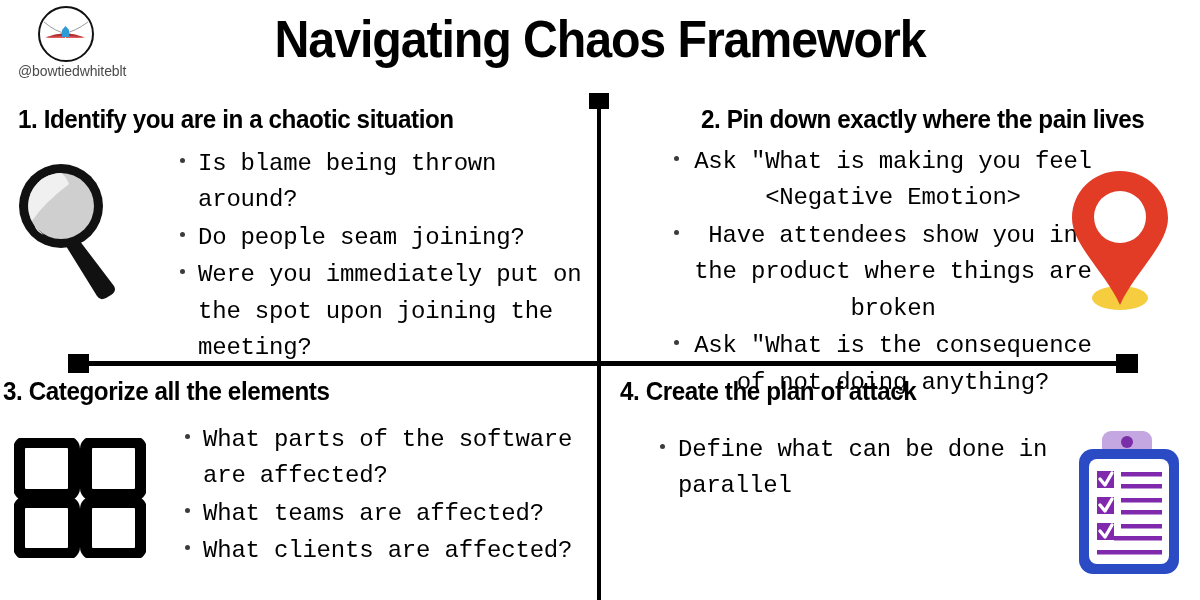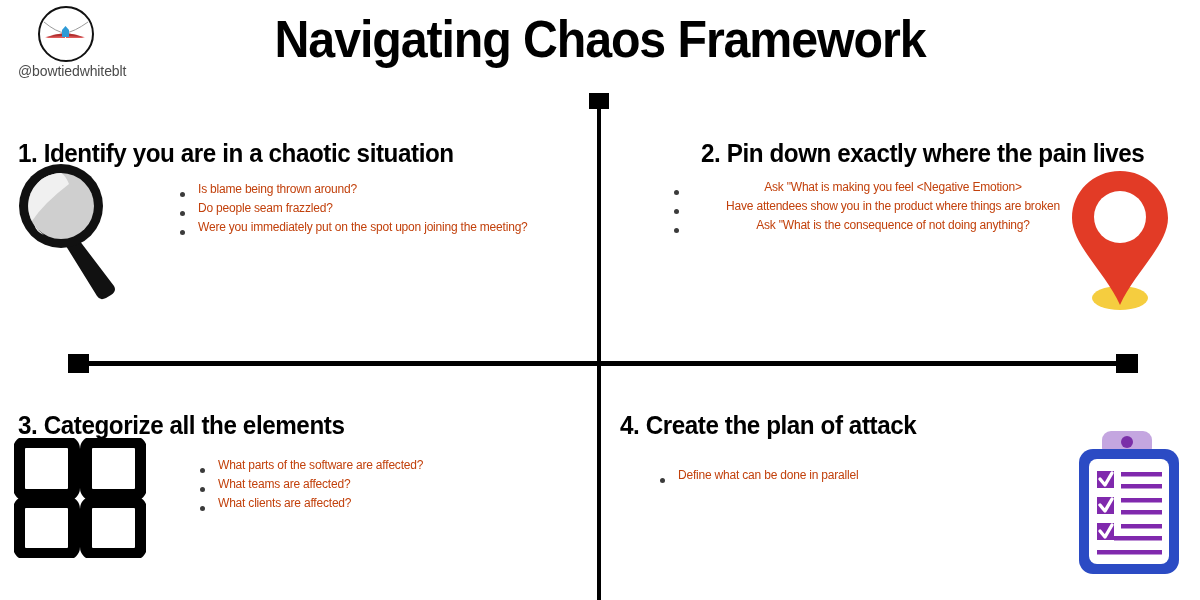--- a/index.html
+++ b/index.html
@@ -96,38 +96,38 @@
   .h-cap-right {
     position: absolute;
     left: 1116px;
     top: 354px;
     width: 22px;
     height: 19px;
     background: #000;
   }
 
   
-  .quad { position: absolute; margin-top: 34px; }
+  .quad { position: absolute; }
   .quad-title {
     font-size: 25.5px;
     font-weight: 800;
     letter-spacing: -0.45px;
     font-family: "Liberation Sans", sans-serif;
     white-space: nowrap;
     transform: scaleX(0.95);
     transform-origin: left center;
   }
   .bullets {
     margin: 0;
     padding: 0 0 0 22px;
     list-style: none;
-    font-size: 12px;
+    font-size: 24px;
     line-height: 1.52;
-    color: #c2410c;
-    font-family: Liberation Sans, sans-serif;
+    color: #000000;
+    font-family: Liberation Mono, monospace;
     letter-spacing: -0.2px;
   }
   .bullets li {
     position: relative;
     padding-left: 18px;
     margin: 0 0 1px 0;
   }
   .bullets li::before {
     content: "";
     position: absolute;
@@ -143,21 +143,21 @@
   #q1 { left: 18px; top: 105px; width: 575px; }
   #q1 .quad-title { margin-bottom: 12px; }
   #q1 .bullets { width: 420px; margin-left: 140px; }
 
   
   #q2 { left: 652px; top: 105px; width: 570px; text-align: center; }
   #q2 .quad-title { margin-bottom: 10px; }
   #q2 .bullets { width: 420px; }
 
   
-  #q3 { left: 18px; top: 377px; width: 575px; }
+  #q3 { left: 3px; top: 377px; width: 575px; }
   #q3 .quad-title { margin-bottom: 16px; }
   #q3 .bullets { width: 400px; margin-left: 160px; }
 
   
   #q4 { left: 620px; top: 377px; width: 570px; }
   #q4 .quad-title { margin-bottom: 26px; }
   #q4 .bullets { width: 400px; margin-left: 18px; }
 
   
   .icon-abs { position: absolute; }
@@ -191,21 +191,21 @@
   <div class="v-cap"></div>
   <div class="v-divider"></div>
   <div class="h-cap-left"></div>
   <div class="h-divider"></div>
   <div class="h-cap-right"></div>
 
   <div class="quad" id="q1">
     <div class="quad-title">1. Identify you are in a chaotic situation</div>
     <ul class="bullets">
       <li>Is blame being thrown around?</li>
-      <li>Do people seam frazzled?</li>
+      <li>Do people seam joining?</li>
       <li>Were you immediately put on the spot upon joining the meeting?</li>
     </ul>
   </div>
 
   <svg class="icon-abs" id="magnifier-icon" width="120" height="145" viewBox="0 0 120 145">
     <path d="M62 78 L100 128 Q103 133 97 137 L92 140 Q86 143 83 138 L52 88 Z" fill="#111"></path>
     <circle cx="47" cy="48" r="42" fill="#111"></circle>
     <circle cx="47" cy="48" r="33" fill="#cfcfcf"></circle>
     <path d="M47 15 A33 33 0 0 0 18 63 Q30 45 55 26 Q52 18 47 15 Z" fill="#f0f0f0"></path>
     <path d="M20 66 A33 33 0 0 0 30 77 Q22 74 20 66 Z" fill="#efefef"></path>

